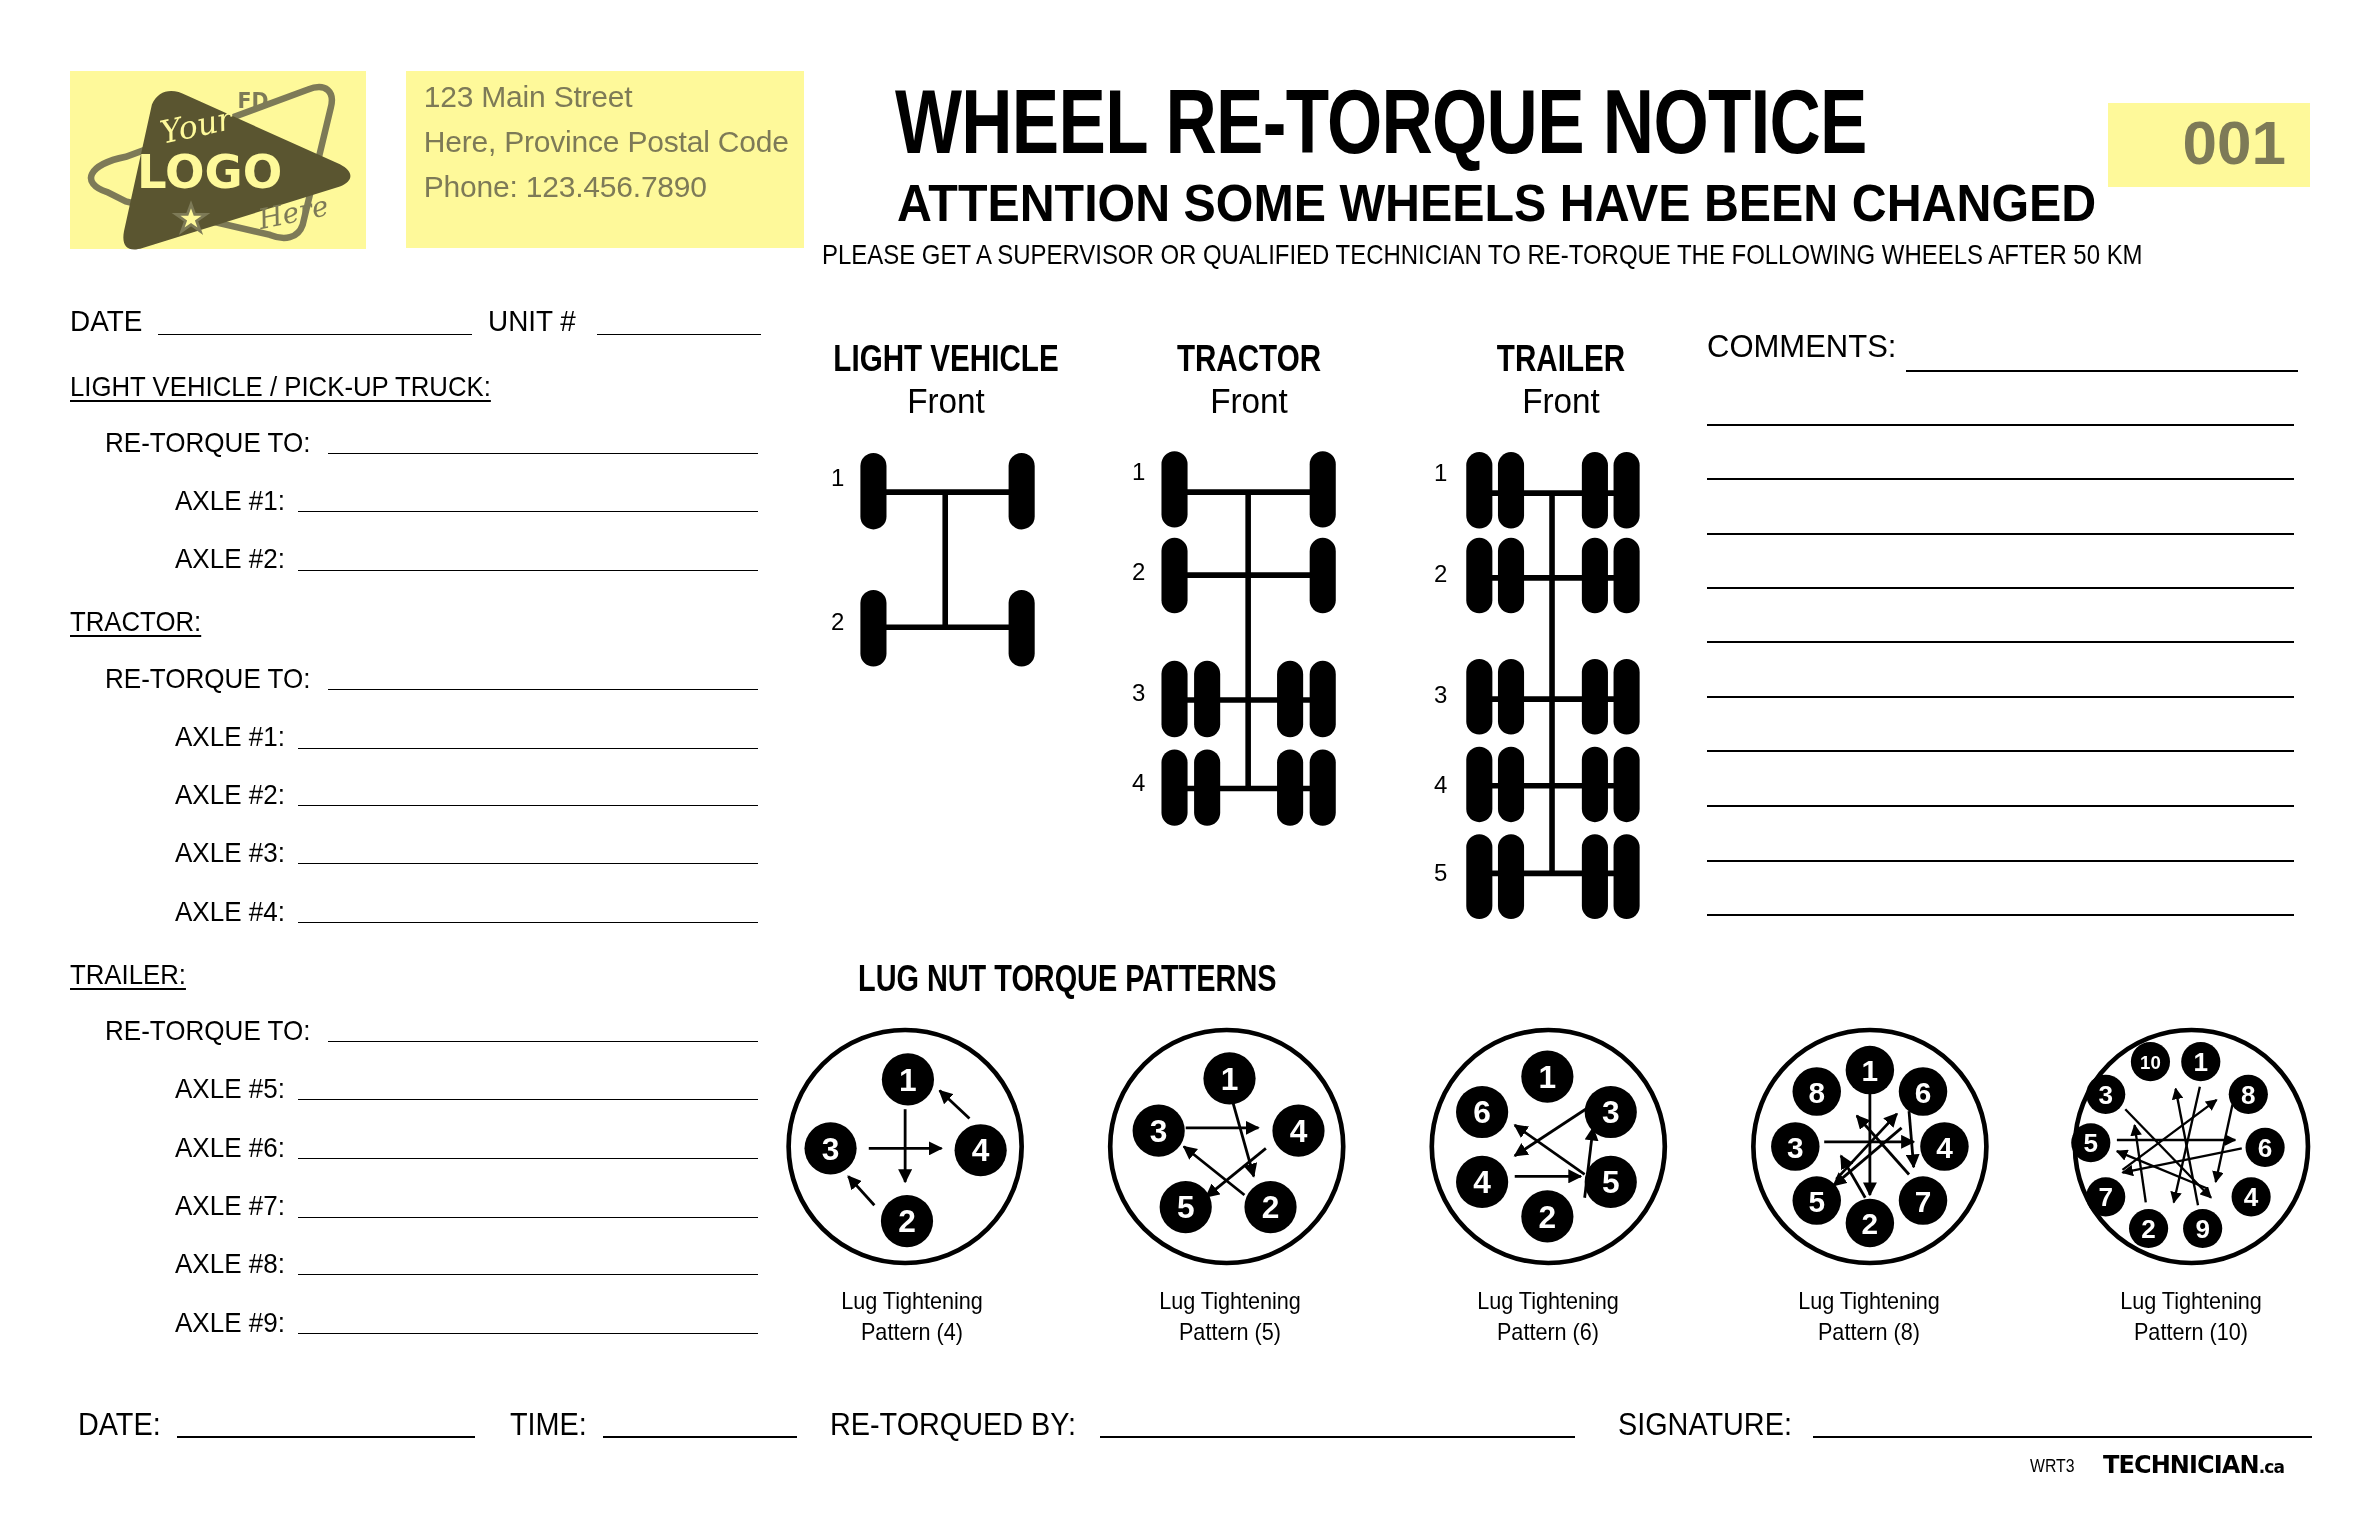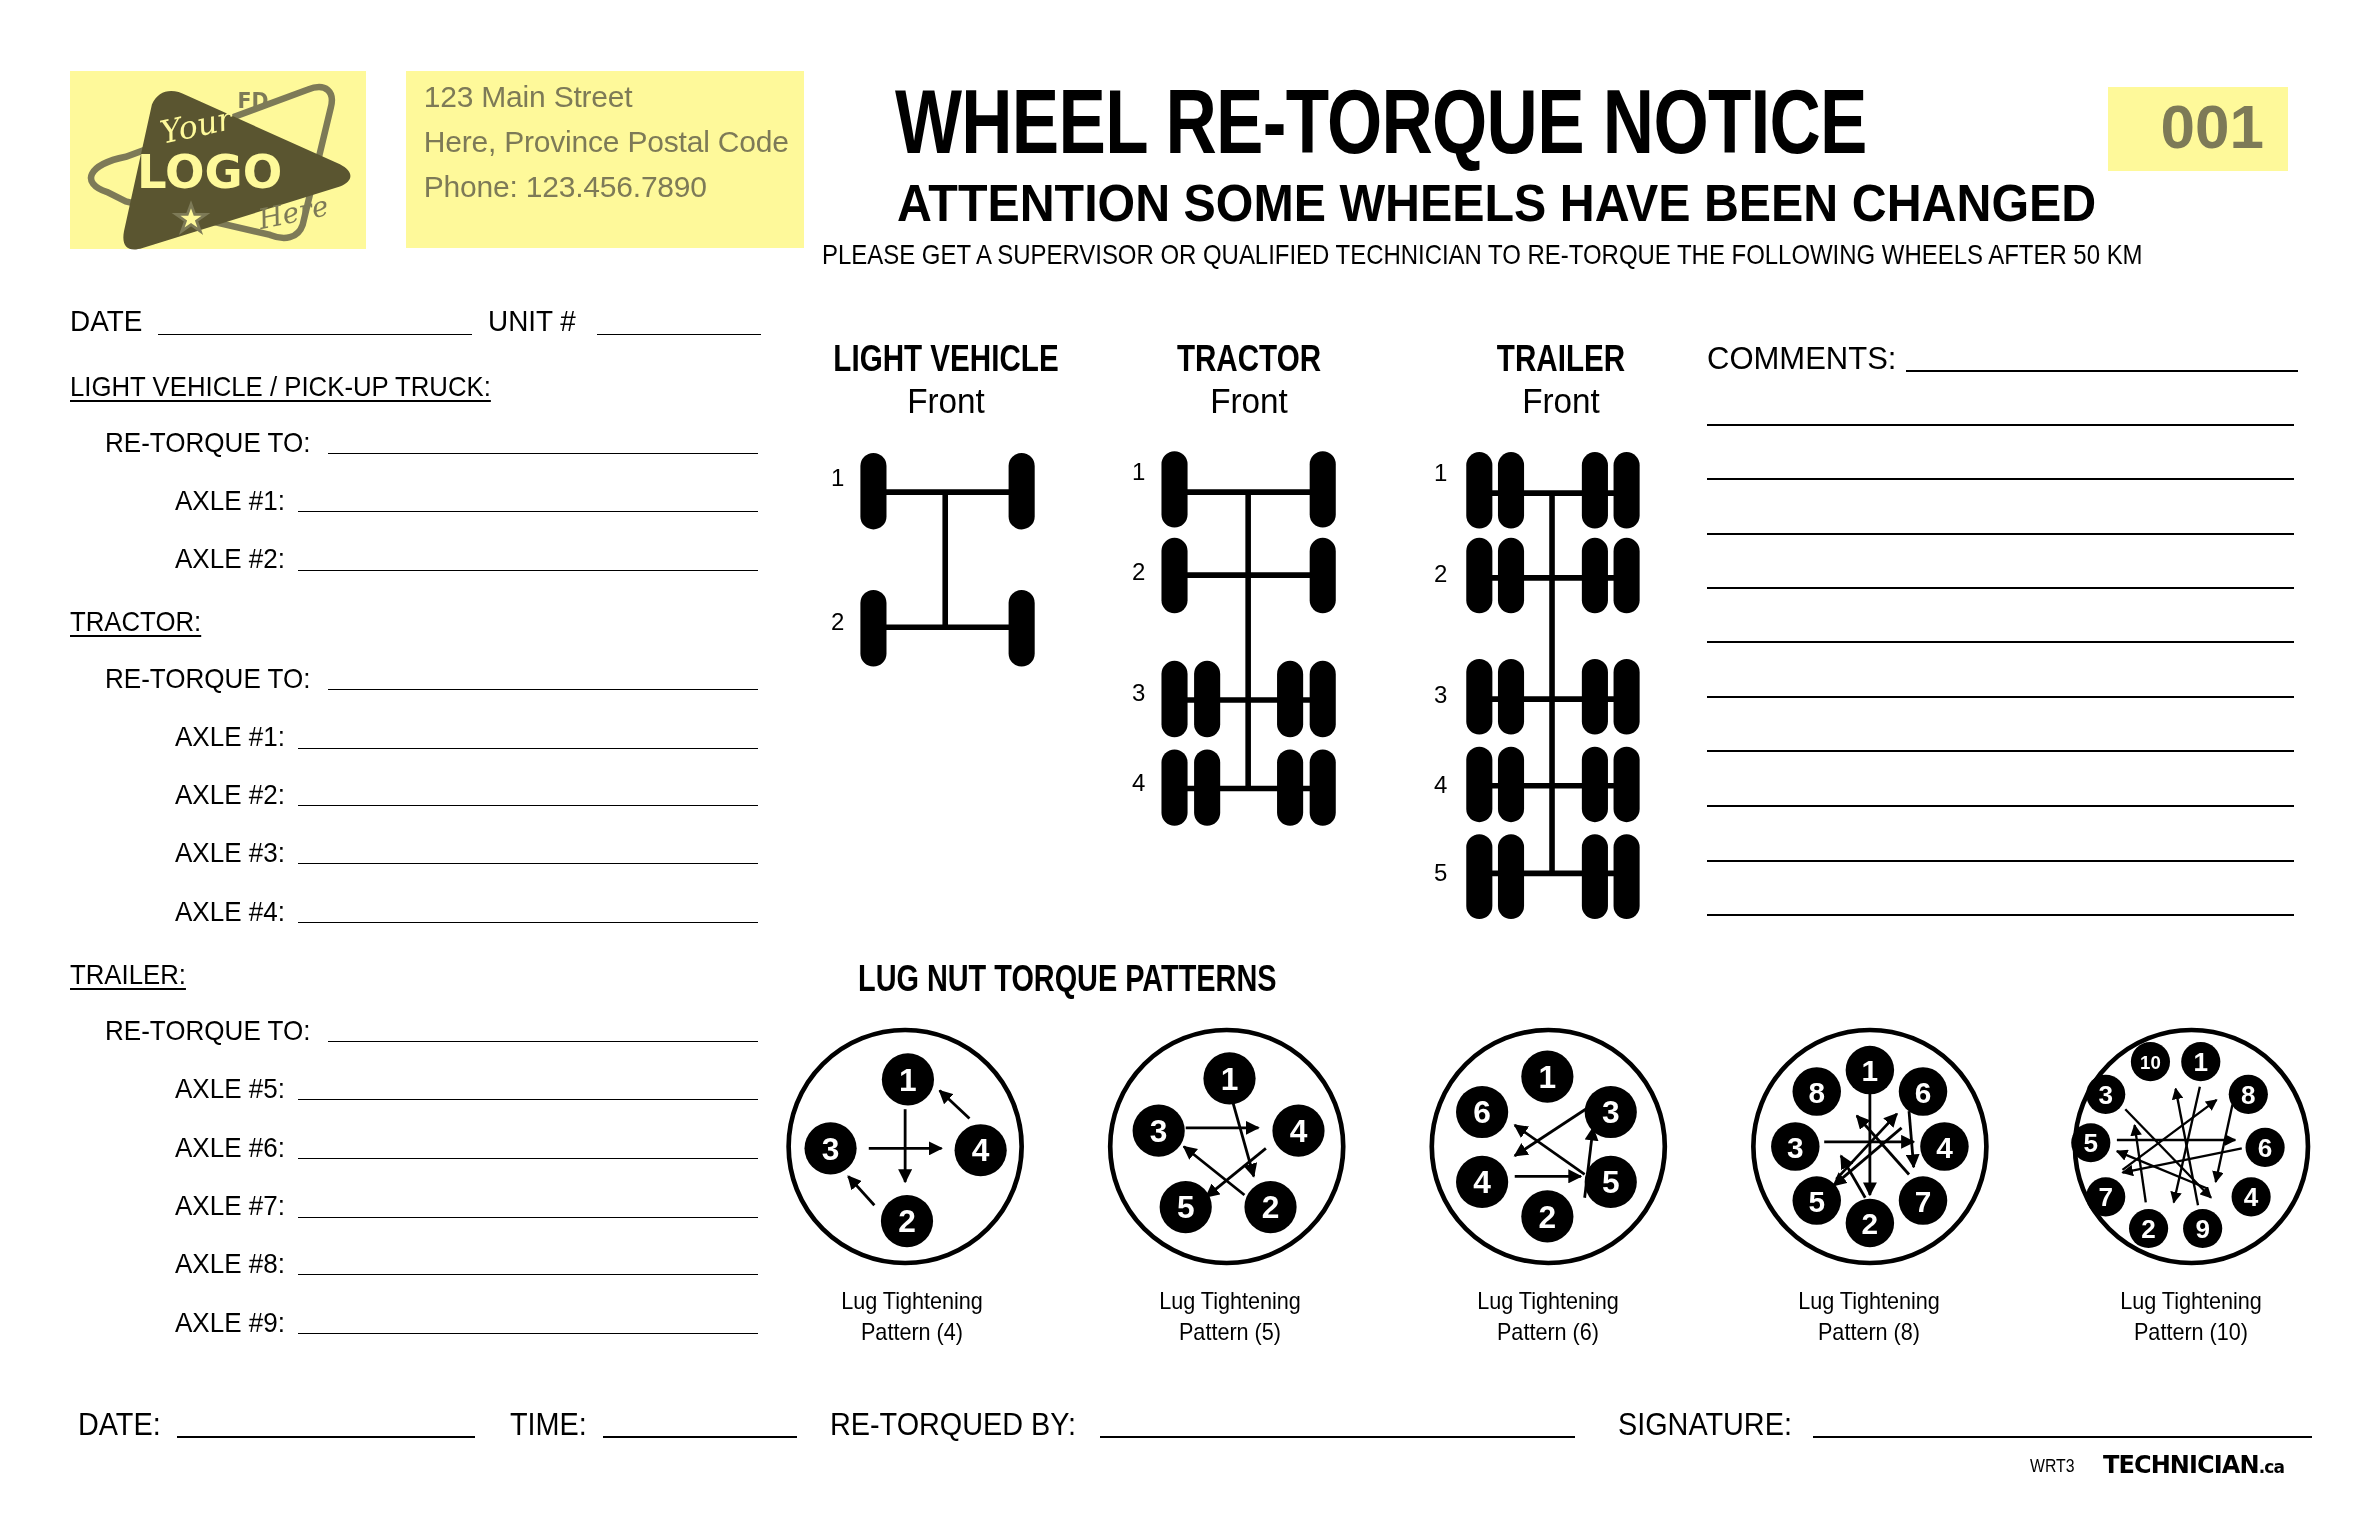--- a/index.html
+++ b/index.html
@@ -8,21 +8,21 @@
   .abs { position: absolute; }
   .yellow { background: #fef99a; }
   .logo-box { left: 70px; top: 71px; width: 296px; height: 178px; }
   .addr-box { left: 406px; top: 71px; width: 398px; height: 177px; box-sizing: border-box; padding: 2.8px 0 0 17.7px; }
   .addr-line { color: #7d7a57; font-size: 30px; line-height: 45px; white-space: nowrap; letter-spacing: -0.2px; }
   .title { left: 895px; top: 76px; font-size: 91px; font-weight: bold; white-space: nowrap;
            transform: scaleX(0.78); transform-origin: left top; letter-spacing: -0.9px; line-height: 1; }
   .subtitle { left: 897px; top: 177px; font-size: 52px; font-weight: bold; white-space: nowrap;
               transform: scaleX(0.93); transform-origin: left top; line-height: 1; }
   .notice { left: 822px; top: 241px; font-size: 28px; white-space: nowrap; transform: scaleX(0.855); transform-origin: left top; line-height: 1; }
-  .num-box { left: 2108px; top: 87px; width: 180px; height: 84px; }
+  .num-box { left: 2108px; top: 103px; width: 202px; height: 84px; }
   .num { position: absolute; right: 24px; top: 9.3px; font-size: 62px; font-weight: bold; color: #7d7a57; line-height: 1; }
 
   .lbl { font-size: 30px; white-space: nowrap; line-height: 1; transform: scaleX(0.93); transform-origin: left top; }
   .head { font-size: 28px; text-decoration: underline; text-decoration-thickness: 1.9px; text-underline-offset: 3.7px; white-space: nowrap; line-height: 1; transform: scaleX(0.92); transform-origin: left top; }
   .uline { position: absolute; height: 0; border-top: 1.9px solid #000; }
 
   .diag-title { font-size: 37px; font-weight: bold; line-height: 1; white-space: nowrap; transform: scaleX(0.8); transform-origin: center top; text-align: center; width: 298px; }
   .diag-sub { font-size: 35px; line-height: 1; text-align: center; width: 298px; transform: scaleX(0.95); transform-origin: center top; }
   .axnum { font-size: 24px; line-height: 1; }
 
@@ -197,21 +197,21 @@
         <rect x="1731" width="28" height="91" rx="14"></rect>
       </g>
   </g>
 </svg>
 <div class="abs axnum" style="left:1434px;top:461px;">1</div>
 <div class="abs axnum" style="left:1434px;top:562px;">2</div>
 <div class="abs axnum" style="left:1434px;top:683px;">3</div>
 <div class="abs axnum" style="left:1434px;top:773px;">4</div>
 <div class="abs axnum" style="left:1434px;top:861px;">5</div>
 
-<div class="abs lbl" style="left:1707px;top:343px;font-size:31px;transform:none;">COMMENTS:</div>
+<div class="abs lbl" style="left:1707px;top:331px;font-size:31px;transform:none;">COMMENTS:</div>
 <div class="uline" style="left:1906px;top:370px;width:392px;border-top-width:2.8px;"></div>
 <div class="uline" style="left:1707px;top:424px;width:587px;border-top-width:2.8px;"></div>
 <div class="uline" style="left:1707px;top:478px;width:587px;border-top-width:2.8px;"></div>
 <div class="uline" style="left:1707px;top:533px;width:587px;border-top-width:2.8px;"></div>
 <div class="uline" style="left:1707px;top:587px;width:587px;border-top-width:2.8px;"></div>
 <div class="uline" style="left:1707px;top:641px;width:587px;border-top-width:2.8px;"></div>
 <div class="uline" style="left:1707px;top:696px;width:587px;border-top-width:2.8px;"></div>
 <div class="uline" style="left:1707px;top:750px;width:587px;border-top-width:2.8px;"></div>
 <div class="uline" style="left:1707px;top:805px;width:587px;border-top-width:2.8px;"></div>
 <div class="uline" style="left:1707px;top:860px;width:587px;border-top-width:2.8px;"></div>

